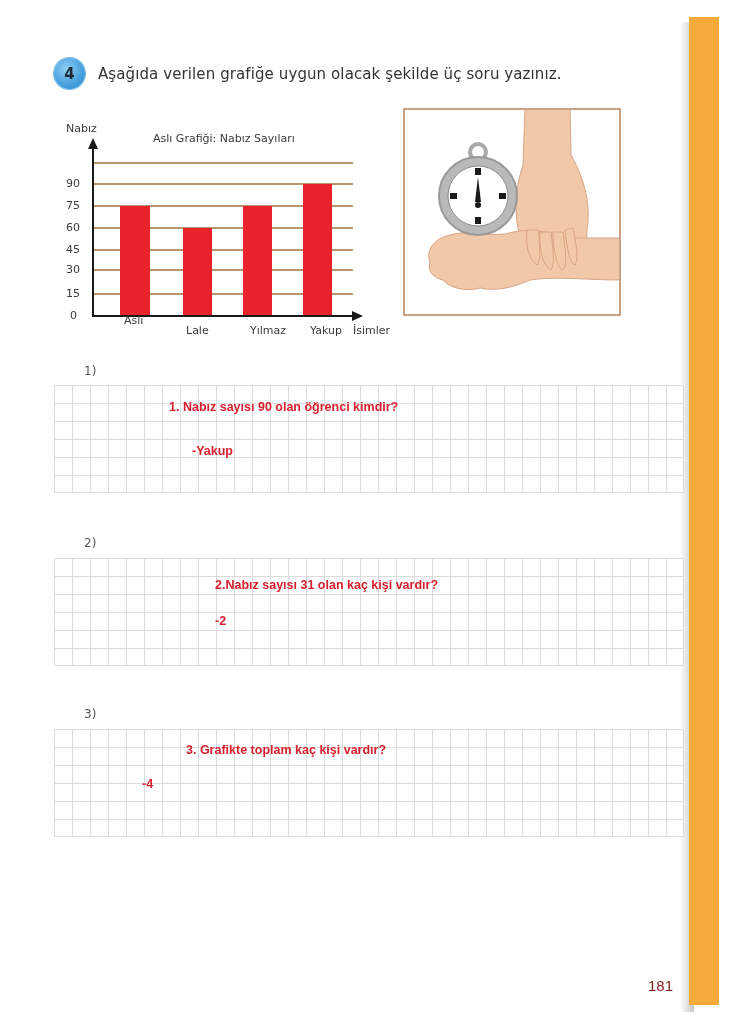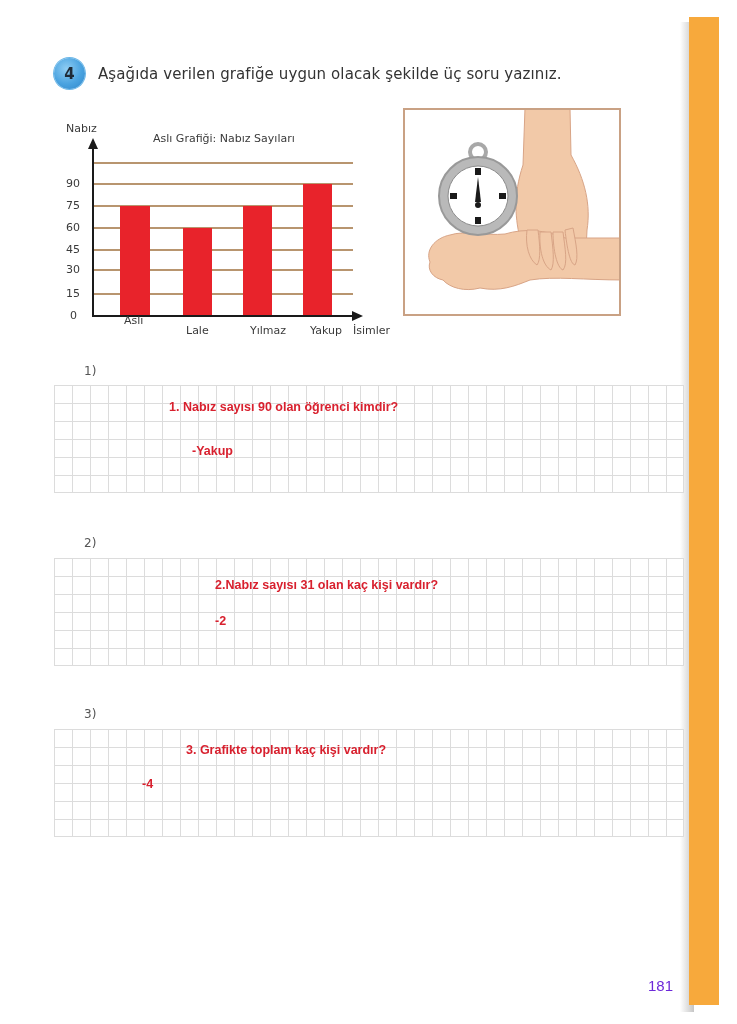--- a/index.html
+++ b/index.html
@@ -29,21 +29,21 @@
   .q-label { position: absolute; left: 84px; font-size: 12px; color: #555; }
   .grid { position: absolute; left: 54px; width: 630px; height: 108px;
     background-color: #fff;
     background-image:
       linear-gradient(to right, #dcdcdc 1px, transparent 1px),
       linear-gradient(to bottom, #dcdcdc 1px, transparent 1px);
     background-size: 18px 18px;
     border-right: 1px solid #dcdcdc; border-bottom: 1px solid #dcdcdc; }
   .q-text { position: absolute; font-family: "Liberation Sans", sans-serif; font-weight: bold; font-size: 12.5px; color: #d8202e; white-space: nowrap; }
 
-  .page-number { position: absolute; left: 648px; top: 977px; font-family: "Liberation Sans", sans-serif; font-size: 15px; color: #6d28d9; }
+  .page-number { position: absolute; left: 648px; top: 977px; font-family: "Liberation Sans", sans-serif; font-size: 15px; color: #7f1d1d; }
 </style>
 </head>
 <body>
 
 <div class="side-shadow"></div>
 <div class="side-bar"></div>
 
 <div class="badge">
   <span>4</span>
 </div>

